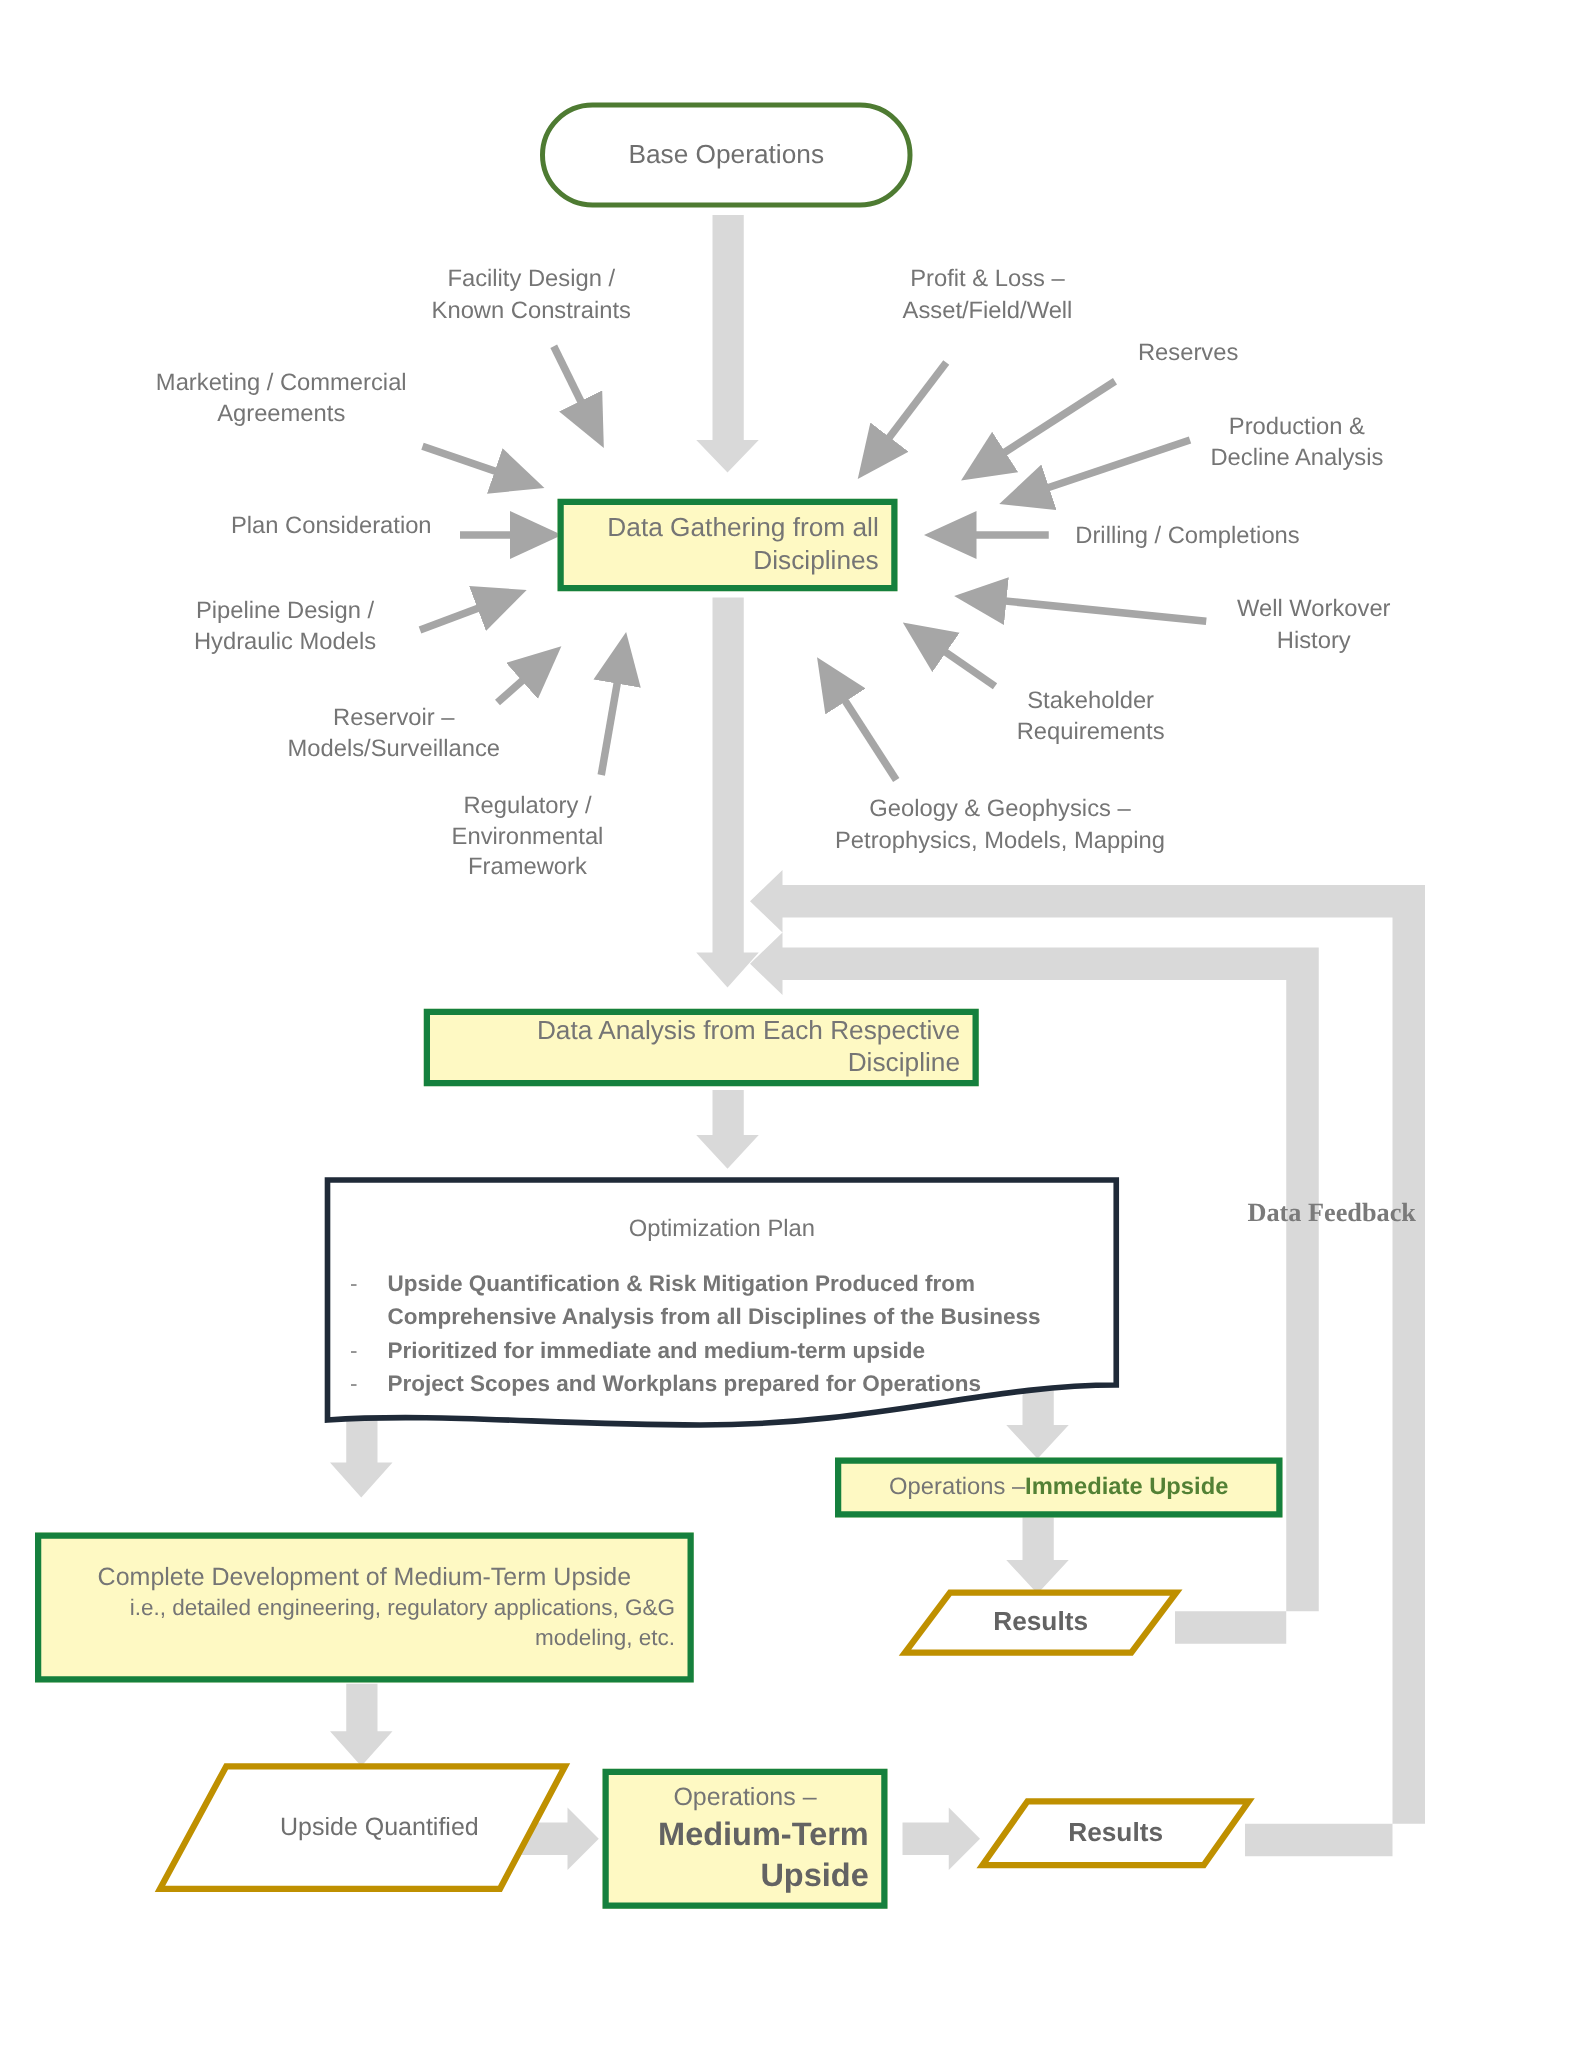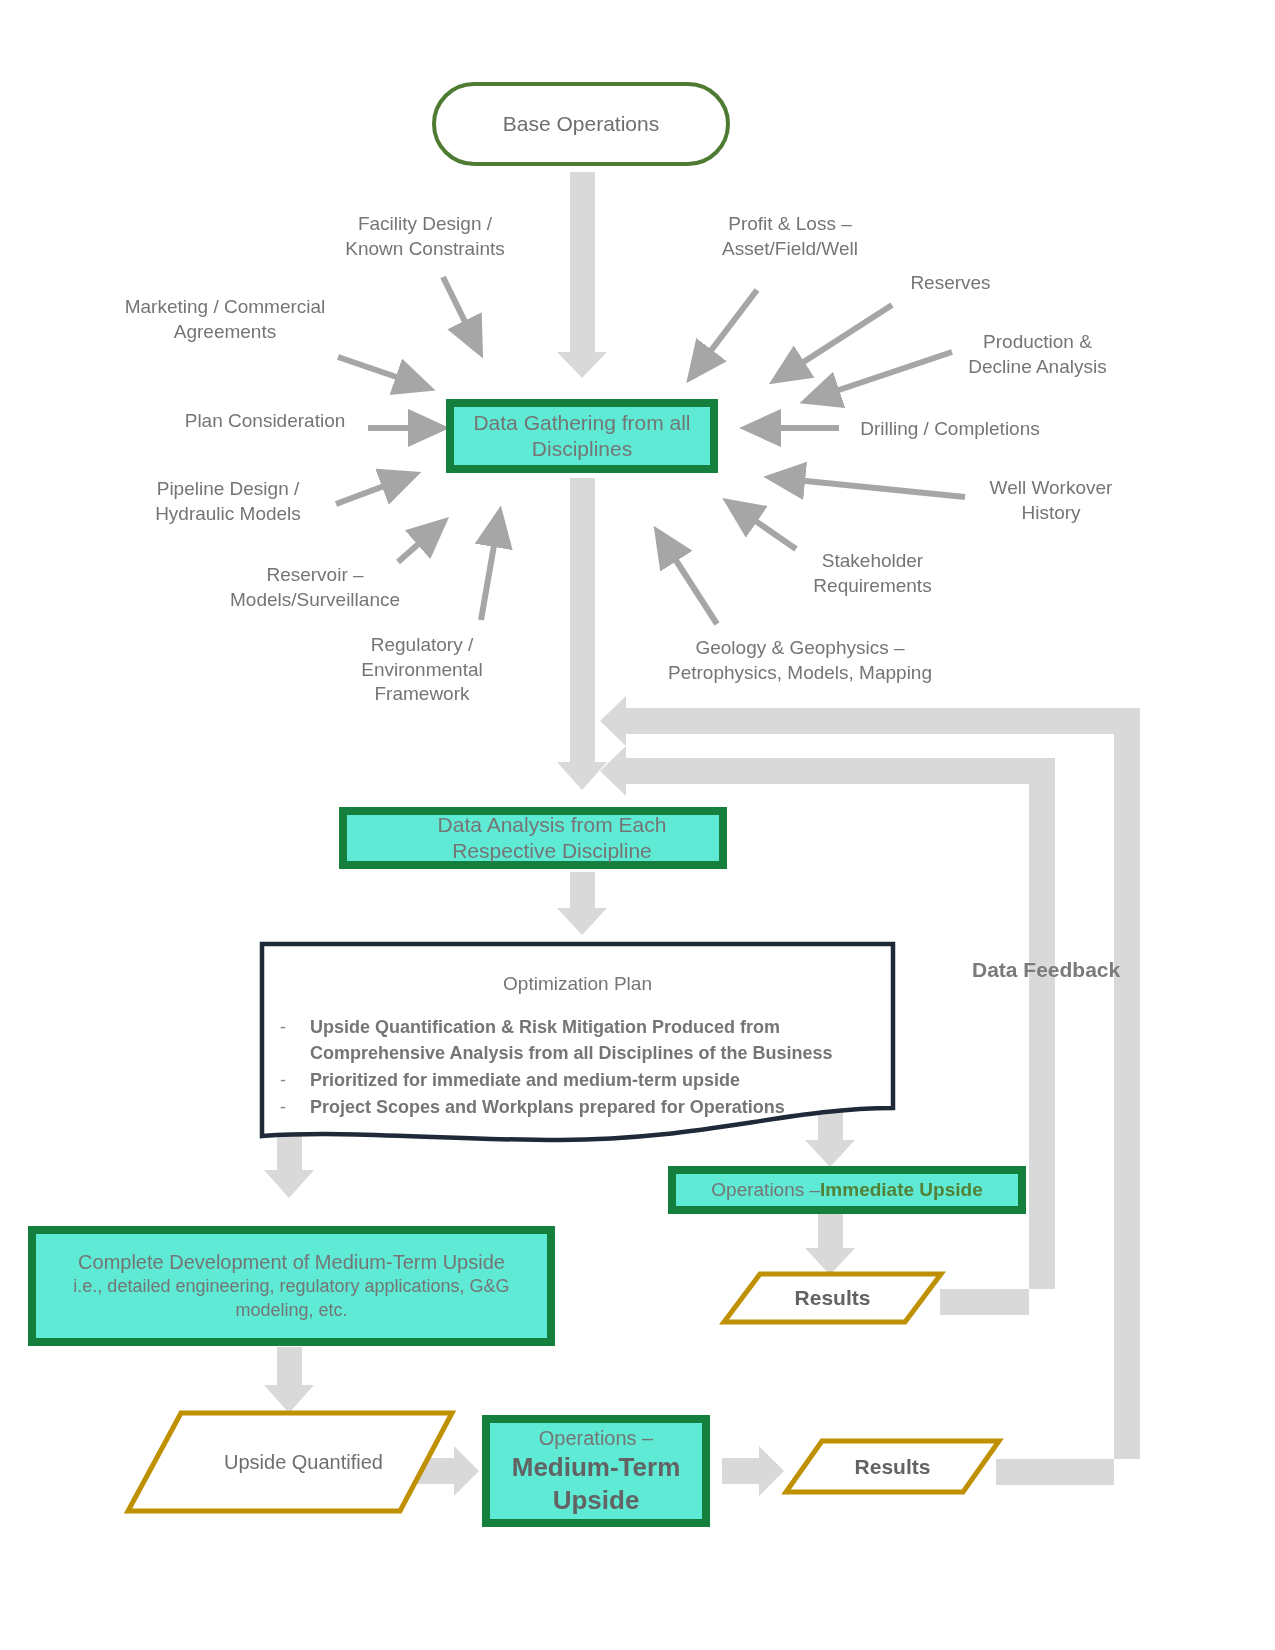--- a/index.html
+++ b/index.html
@@ -18,26 +18,27 @@
   .stadium{
     border:4px solid #4e7b32;
     border-radius:44px;
     background:#ffffff;
     font-size:21px;
     color:#6f6f6f;
   }
 
   
   .bluebox{
-    border:8px solid #15803d;
-    background:#5eead4;
+    border:5px solid #15803d;
+    background:#fef9c3;
     font-size:21px;
     color:#757575;
     line-height:1.25;
     padding:4px 10px;
+    text-align:right;
   }
   .bluebox.small{font-size:19px;}
 
   
   .docbox{
     position:absolute;
     font-size:18px;
     color:#757575;
     line-height:1.45;
   }
@@ -164,21 +165,21 @@
   </svg>
 
   <div class="node stadium" style="left:432px;top:82px;width:298px;height:84px;">
     <span>Base Operations</span>
   </div>
 
   <div class="node bluebox" style="left:446px;top:399px;width:272px;height:74px;">
     <span>Data Gathering from all Disciplines</span>
   </div>
 
-  <div class="node bluebox" style="left:339px;top:807px;width:388px;height:62px;padding-left:48px;">
+  <div class="node bluebox" style="left:339px;top:807px;width:444px;height:62px;padding-left:48px;">
     <span>Data Analysis from Each Respective Discipline</span>
   </div>
 
   <div class="docbox" style="left:262px;top:944px;width:631px;">
     <div class="inner">
       <div class="doc-title">Optimization Plan</div>
       <ul class="doc-list">
         <li>
           <span class="dash">-</span>
           <span class="txt">Upside Quantification &amp; Risk Mitigation Produced from Comprehensive Analysis from all Disciplines of the Business</span>
@@ -215,21 +216,21 @@
 
   <div class="node bluebox" style="left:482px;top:1415px;width:228px;height:112px;flex-direction:column;">
     <div style="font-size:20px;">Operations –</div>
     <div class="dark-bold" style="font-size:26px;line-height:1.25;">Medium-Term Upside</div>
   </div>
 
   <div class="para" style="left:786px;top:1441px;width:213px;height:51px;">
     <span class="plabel dark-bold" style="font-size:21px;">Results</span>
   </div>
 
-  <div class="feedback-label" style="left:972px;top:958px;">Data Feedback</div>
+  <div class="feedback-label" style="left:998px;top:958px;font-family:Liberation Serif, serif;">Data Feedback</div>
 
   <div class="label" style="left:320px;top:212px;width:210px;">Facility Design /
 Known Constraints</div>
 
   <div class="label" style="left:100px;top:295px;width:250px;">Marketing / Commercial
 Agreements</div>
 
   <div class="label" style="left:160px;top:409px;width:210px;">Plan Consideration</div>
 
   <div class="label" style="left:205px;top:563px;width:220px;">Reservoir –

